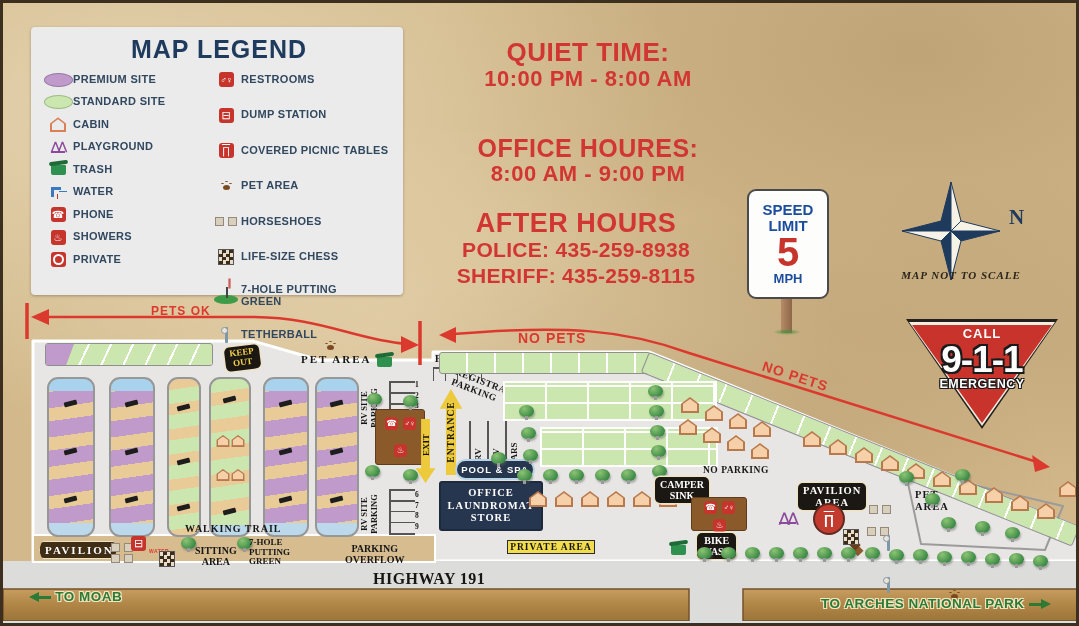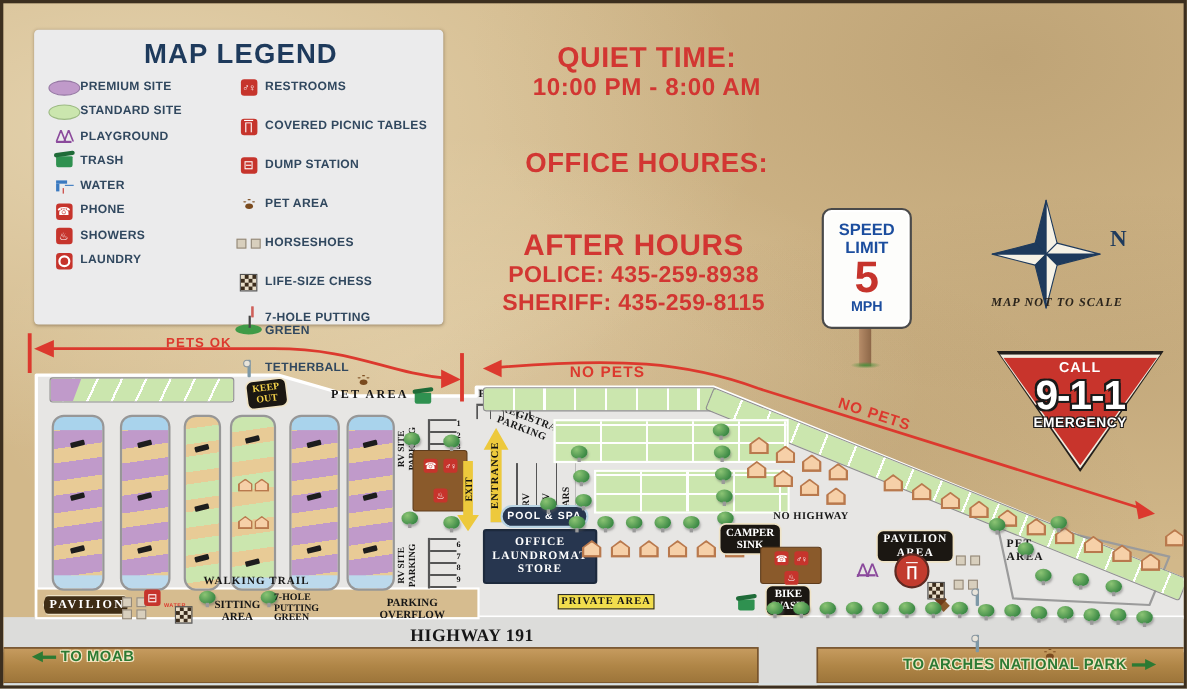--- a/index.html
+++ b/index.html
@@ -190,20 +190,26 @@
             <span class="leg-lab">PREMIUM SITE</span>
           </div>
         <div class="leg-row">
             <span class="leg-ic">
               <span class="i-oval standard"></span>
             </span>
             <span class="leg-lab">STANDARD SITE</span>
           </div>
         <div class="leg-row">
             <span class="leg-ic">
+              <span class="i-cabin"></span>
+            </span>
+            <span class="leg-lab">CABIN</span>
+          </div>
+        <div class="leg-row">
+            <span class="leg-ic">
               <span class="i-play"></span>
             </span>
             <span class="leg-lab">PLAYGROUND</span>
           </div>
         <div class="leg-row">
             <span class="leg-ic">
               <span class="i-trash"></span>
             </span>
             <span class="leg-lab">TRASH</span>
           </div>
@@ -222,41 +228,41 @@
         <div class="leg-row">
             <span class="leg-ic">
               <span class="i-red showers"></span>
             </span>
             <span class="leg-lab">SHOWERS</span>
           </div>
         <div class="leg-row">
             <span class="leg-ic">
               <span class="i-red laundry"></span>
             </span>
-            <span class="leg-lab">LAUNDRY</span>
+            <span class="leg-lab">PRIVATE</span>
           </div>
       </div>
       <div class="leg-col r">
         <div class="leg-row">
             <span class="leg-ic">
               <span class="i-red restrooms"></span>
             </span>
             <span class="leg-lab">RESTROOMS</span>
           </div>
         <div class="leg-row">
             <span class="leg-ic">
+              <span class="i-red dump"></span>
+            </span>
+            <span class="leg-lab">DUMP STATION</span>
+          </div>
+        <div class="leg-row">
+            <span class="leg-ic">
               <span class="i-red picnic"></span>
             </span>
             <span class="leg-lab">COVERED PICNIC TABLES</span>
-          </div>
-        <div class="leg-row">
-            <span class="leg-ic">
-              <span class="i-red dump"></span>
-            </span>
-            <span class="leg-lab">DUMP STATION</span>
           </div>
         <div class="leg-row">
             <span class="leg-ic">
               <span class="i-paw"></span>
             </span>
             <span class="leg-lab">PET AREA</span>
           </div>
         <div class="leg-row">
             <span class="leg-ic">
               <span class="i-shoe"></span>
@@ -284,20 +290,21 @@
       </div>
     </div>
   </div>
 
   <div class="abs red-blk" style="left:430px;top:36px;width:310px;">
     <div class="t1">QUIET TIME:</div>
     <div class="t2">10:00 PM - 8:00 AM</div>
   </div>
   <div class="abs red-blk" style="left:430px;top:132px;width:310px;">
     <div class="t1" style="font-size:25px">OFFICE HOURES:</div>
+    <div class="t2">8:00 AM - 9:00 PM</div>
   </div>
   <div class="abs red-blk" style="left:408px;top:206px;width:330px;">
     <div class="t1" style="font-size:27px">AFTER HOURS</div>
     <div class="t3">POLICE: 435-259-8938</div>
     <div class="t3">SHERIFF: 435-259-8115</div>
   </div>
 
   <div id="post" class="abs"></div>
   <div id="grass" class="abs"></div>
   <div id="speed" class="abs">
@@ -445,21 +452,21 @@
   <div class="tree" style="left:592px;top:466px"></div>
   <div class="tree" style="left:618px;top:466px"></div>
   <div class="cabin" style="left:526px;top:488px"></div>
   <div class="cabin" style="left:552px;top:488px"></div>
   <div class="cabin" style="left:578px;top:488px"></div>
   <div class="cabin" style="left:604px;top:488px"></div>
   <div class="cabin" style="left:630px;top:488px"></div>
   <div class="cabin" style="left:656px;top:488px"></div>
   <div class="abs ylw" style="left:504px;top:537px;width:86px;font-size:9.5px;letter-spacing:1px;padding:1px 0;">PRIVATE AREA</div>
 
-  <div class="abs slab" style="left:700px;top:462px;font-size:9.5px;letter-spacing:.5px;">NO HIGHWAY</div>
+  <div class="abs slab" style="left:700px;top:462px;font-size:9.5px;letter-spacing:.5px;">NO PARKING</div>
   <div class="abs tag pre" style="left:652px;top:474px;font-size:10px;">CAMPER
 SINK</div>
   <div class="abs bld" style="left:688px;top:494px;width:56px;height:34px;">
     <span class="i-red phone mini"></span>
     <span class="i-red restrooms mini"></span>
     <span class="i-red showers mini"></span>
   </div>
   <div class="abs i-trash" style="left:668px;top:520px;"></div>
   <div class="abs tag pre" style="left:694px;top:530px;font-size:10px;">BIKE
 WASH</div>

